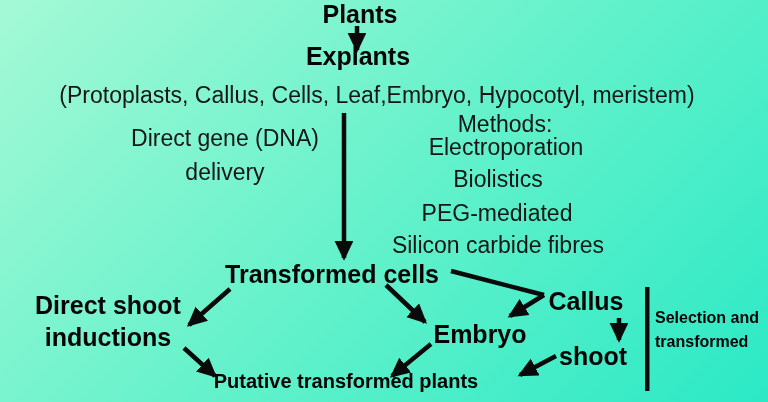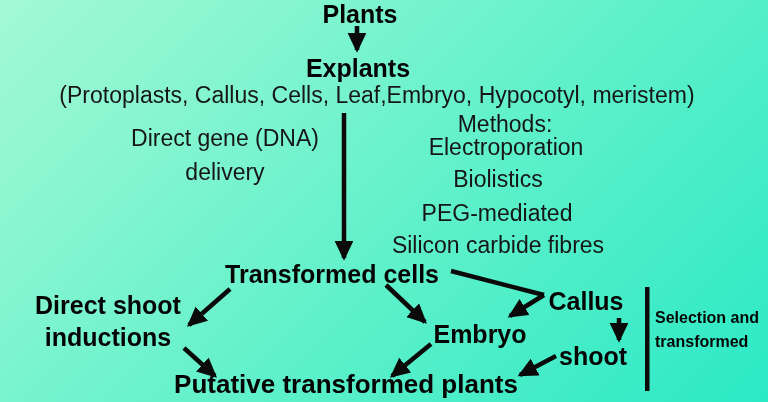--- a/index.html
+++ b/index.html
@@ -65,21 +65,21 @@
     <line x1="544" y1="295" x2="510" y2="316" stroke="#0a0a0a" stroke-width="4.5" marker-end="url(#ah)"></line>
     <line x1="619" y1="318" x2="619" y2="340" stroke="#0a0a0a" stroke-width="4.5" marker-end="url(#ah)"></line>
     <line x1="184" y1="348" x2="215" y2="376" stroke="#0a0a0a" stroke-width="4.5" marker-end="url(#ah)"></line>
     <line x1="431" y1="344" x2="392" y2="376" stroke="#0a0a0a" stroke-width="4.5" marker-end="url(#ah)"></line>
     <line x1="556" y1="356" x2="520" y2="375" stroke="#0a0a0a" stroke-width="4.5" marker-end="url(#ah)"></line>
     <rect x="645" y="287" width="4.5" height="104" fill="#0a0a0a"></rect>
   </svg>
 
   <div class="t b big" style="left:360px; top:0px;">Plants</div>
 
-  <div class="t b big" style="left:358px; top:54px;">Explants</div>
+  <div class="t b big" style="left:358px; top:42px;">Explants</div>
 
   <div class="t" style="left:377px; top:82px;">(Protoplasts, Callus, Cells, Leaf,Embryo, Hypocotyl, meristem)</div>
 
   <div class="t twoline" style="left:225px; top:121px;">
     <div>Direct gene (DNA)</div>
     <div>delivery</div>
   </div>
 
   <div class="t" style="left:465px; top:111px;margin-left:40px;">Methods:</div>
   <div class="t" style="left:506px; top:134px;">Electroporation</div>
@@ -93,20 +93,20 @@
     <div>Direct shoot</div>
     <div>inductions</div>
   </div>
 
   <div class="t b big" style="left:480px; top:320px;">Embryo</div>
 
   <div class="t b big" style="left:586px; top:287px;">Callus</div>
 
   <div class="t b big" style="left:593px; top:342px;">shoot</div>
 
-  <div class="t b" style="left:346px; top:370px; font-size:26px;text-align:center;">Putative transformed plants</div>
+  <div class="t b" style="left:346px; top:370px; font-size:20px;text-align:center;">Putative transformed plants</div>
 
   <div class="annot" style="left:655px; top:306px;">
     <div>Selection and</div>
     <div>transformed</div>
   </div>
 
 </div>
 
 </body></html>

